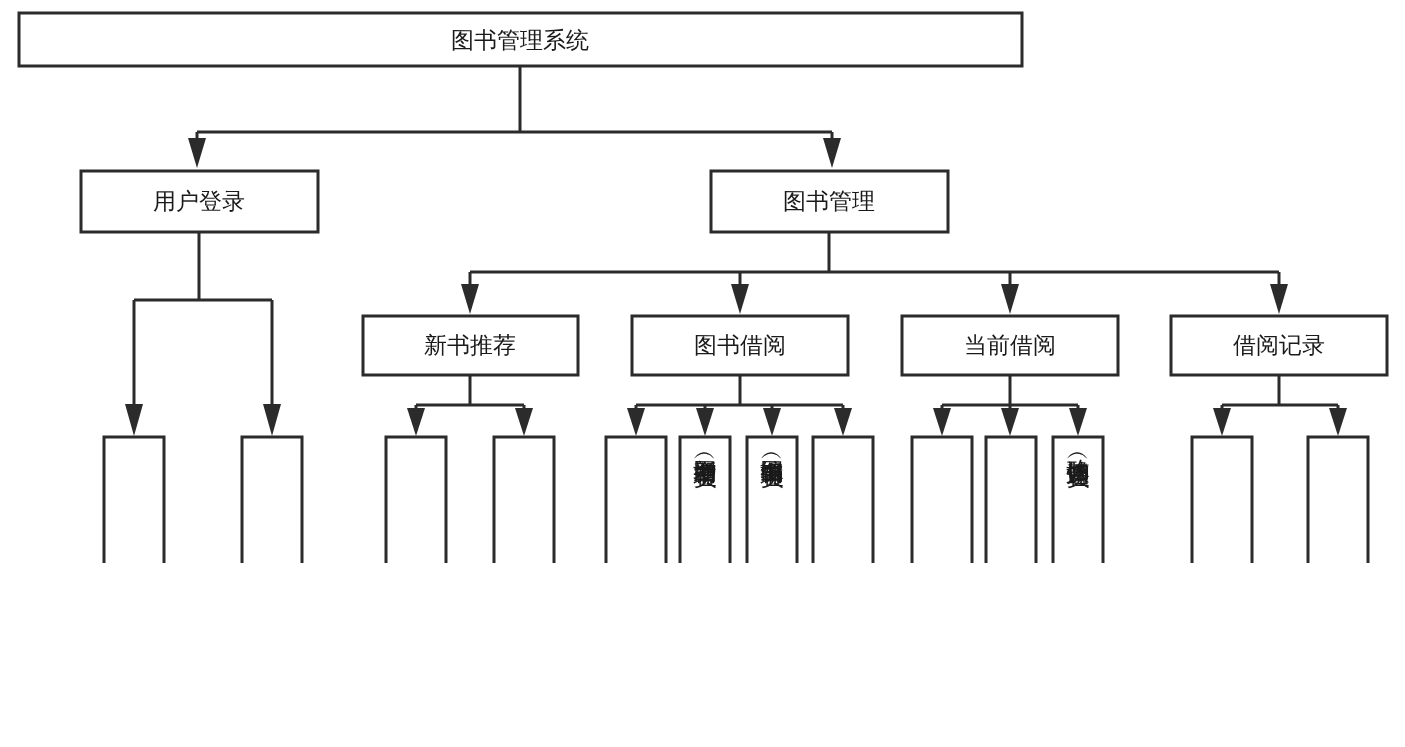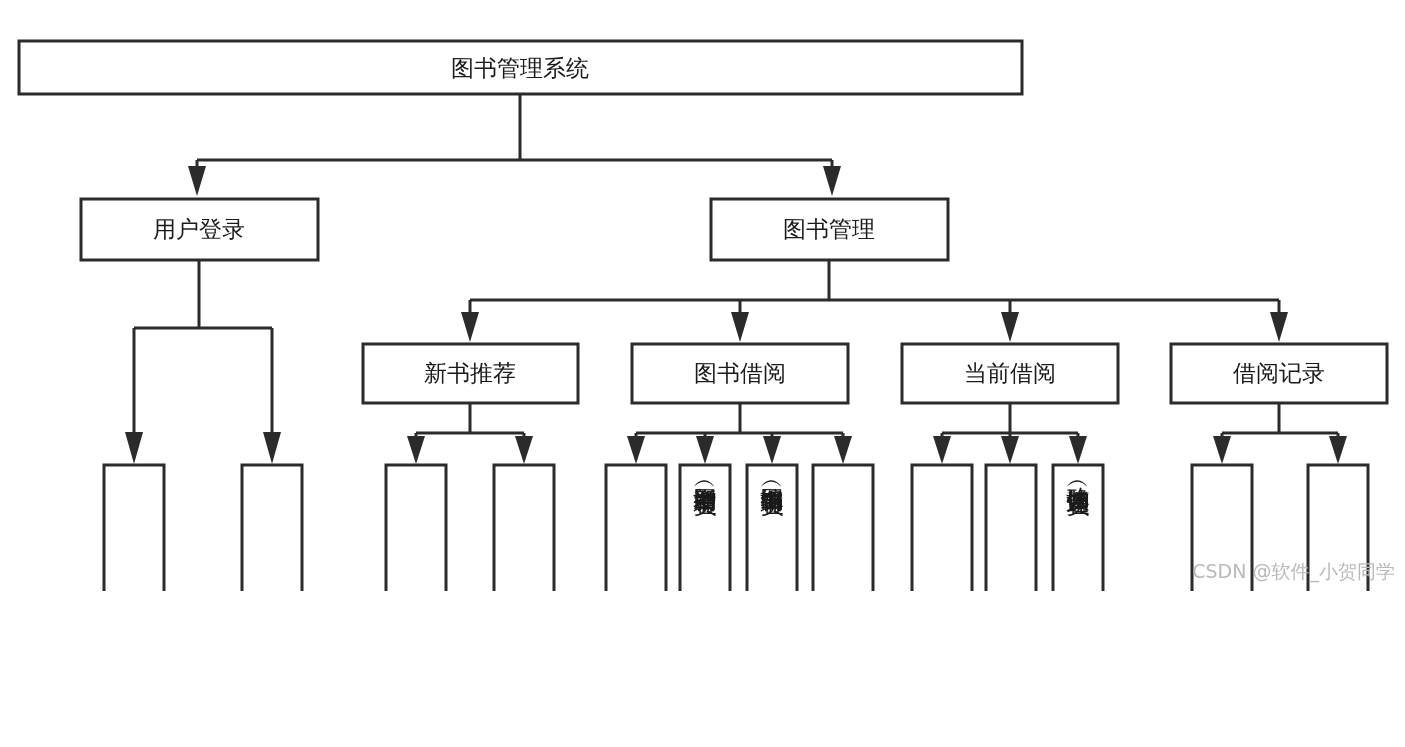--- a/index.html
+++ b/index.html
@@ -9,21 +9,20 @@
   }
   body {
     font-family: "DejaVu Sans", "Liberation Sans", sans-serif;
   }
   #diagram-root {
     position: relative;
     width: 1405px;
     height: 563px;
     background: #ffffff;
     overflow: hidden;
-    margin-top: 28px;
   }
   svg.diagram-canvas {
     position: absolute;
     left: 0;
     top: 0;
     width: 1405px;
     height: 747px;
   }
   .node-box {
     fill: #ffffff;
@@ -193,15 +192,14 @@
   <div class="leaf-label" style="left:747px; top:441px; width:50px; height:288px; justify-content:flex-start;">编辑图书（管理员）</div>
   <div class="leaf-label" style="left:813px; top:437px; width:60px; height:296px;">借阅图书</div>
 
   <div class="leaf-label" style="left:912px; top:437px; width:60px; height:296px;">查询图书</div>
   <div class="leaf-label" style="left:986px; top:437px; width:50px; height:296px;">归还图书</div>
   <div class="leaf-label" style="left:1053px; top:441px; width:50px; height:288px; justify-content:flex-start;">确认归还（管理员）</div>
 
   <div class="leaf-label" style="left:1192px; top:437px; width:60px; height:296px;">新增借阅记录</div>
   <div class="leaf-label" style="left:1308px; top:437px; width:60px; height:296px;">查询借阅记录</div>
 
-  <div class="watermark">CSDN @软件_小贺同学</div>
 
 </div>
 
 </body></html>

